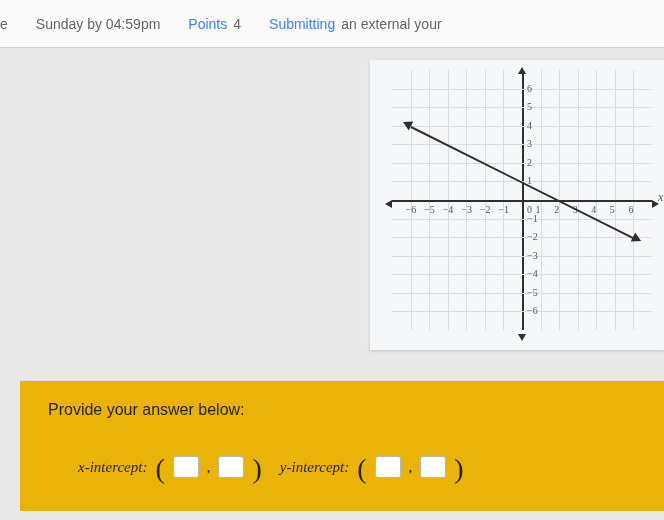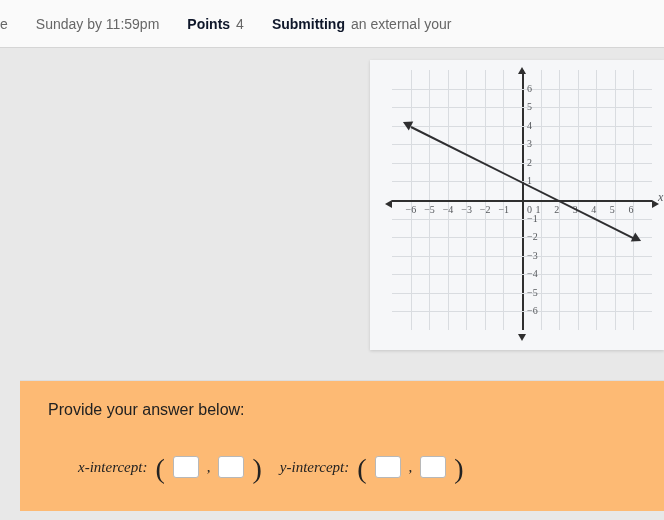--- a/index.html
+++ b/index.html
@@ -17,21 +17,21 @@
     background: #fafafa;
     display: flex;
     align-items: center;
     padding: 0 0 0 0;
     font-size: 14px;
     color: #333;
     gap: 28px;
     border-bottom: 1px solid #d5d5d5;
   }
   .header .chunk { display: flex; gap: 6px; align-items: baseline; }
-  .header .label { font-weight: 700; color: #0f172a; }
+  .header .label { font-weight: 400; color: #3b82f6; }
   .header .val { color: #666; }
   .header .leading { color: #666; padding-left: 0; }
 
   .chart-area {
     position: absolute;
     top: 60px;
     left: 370px;
     width: 294px;
     height: 290px;
     background: #f6f7f9;
@@ -71,21 +71,21 @@
     font-family: serif;
     font-size: 12px;
     color: #55585c;
   }
 
   .answer-panel {
     position: absolute;
     left: 20px;
     right: 0;
     top: 380px;
-    background: #fdba74;
+    background: #eab308;
     padding: 20px 28px 30px 28px;
     border-top: 1px solid #ddd;
   }
   .answer-panel .prompt {
     font-size: 16px;
     color: #222;
     margin-bottom: 34px;
   }
   .intercept-row {
     display: flex;
@@ -114,21 +114,21 @@
     border-radius: 3px;
     background: #fff;
     margin: 0 2px;
   }
 </style>
 </head>
 <body>
 
 <div class="header">
   <span class="leading">e</span>
-  <span class="val">Sunday by 11:59pm</span>
+  <span class="val">Sunday by 04:59pm</span>
   <span class="chunk">
     <span class="label">Points</span>
     <span class="val">4</span>
   </span>
   <span class="chunk">
     <span class="label">Submitting</span>
     <span class="val">an external your</span>
   </span>
 </div>
 

